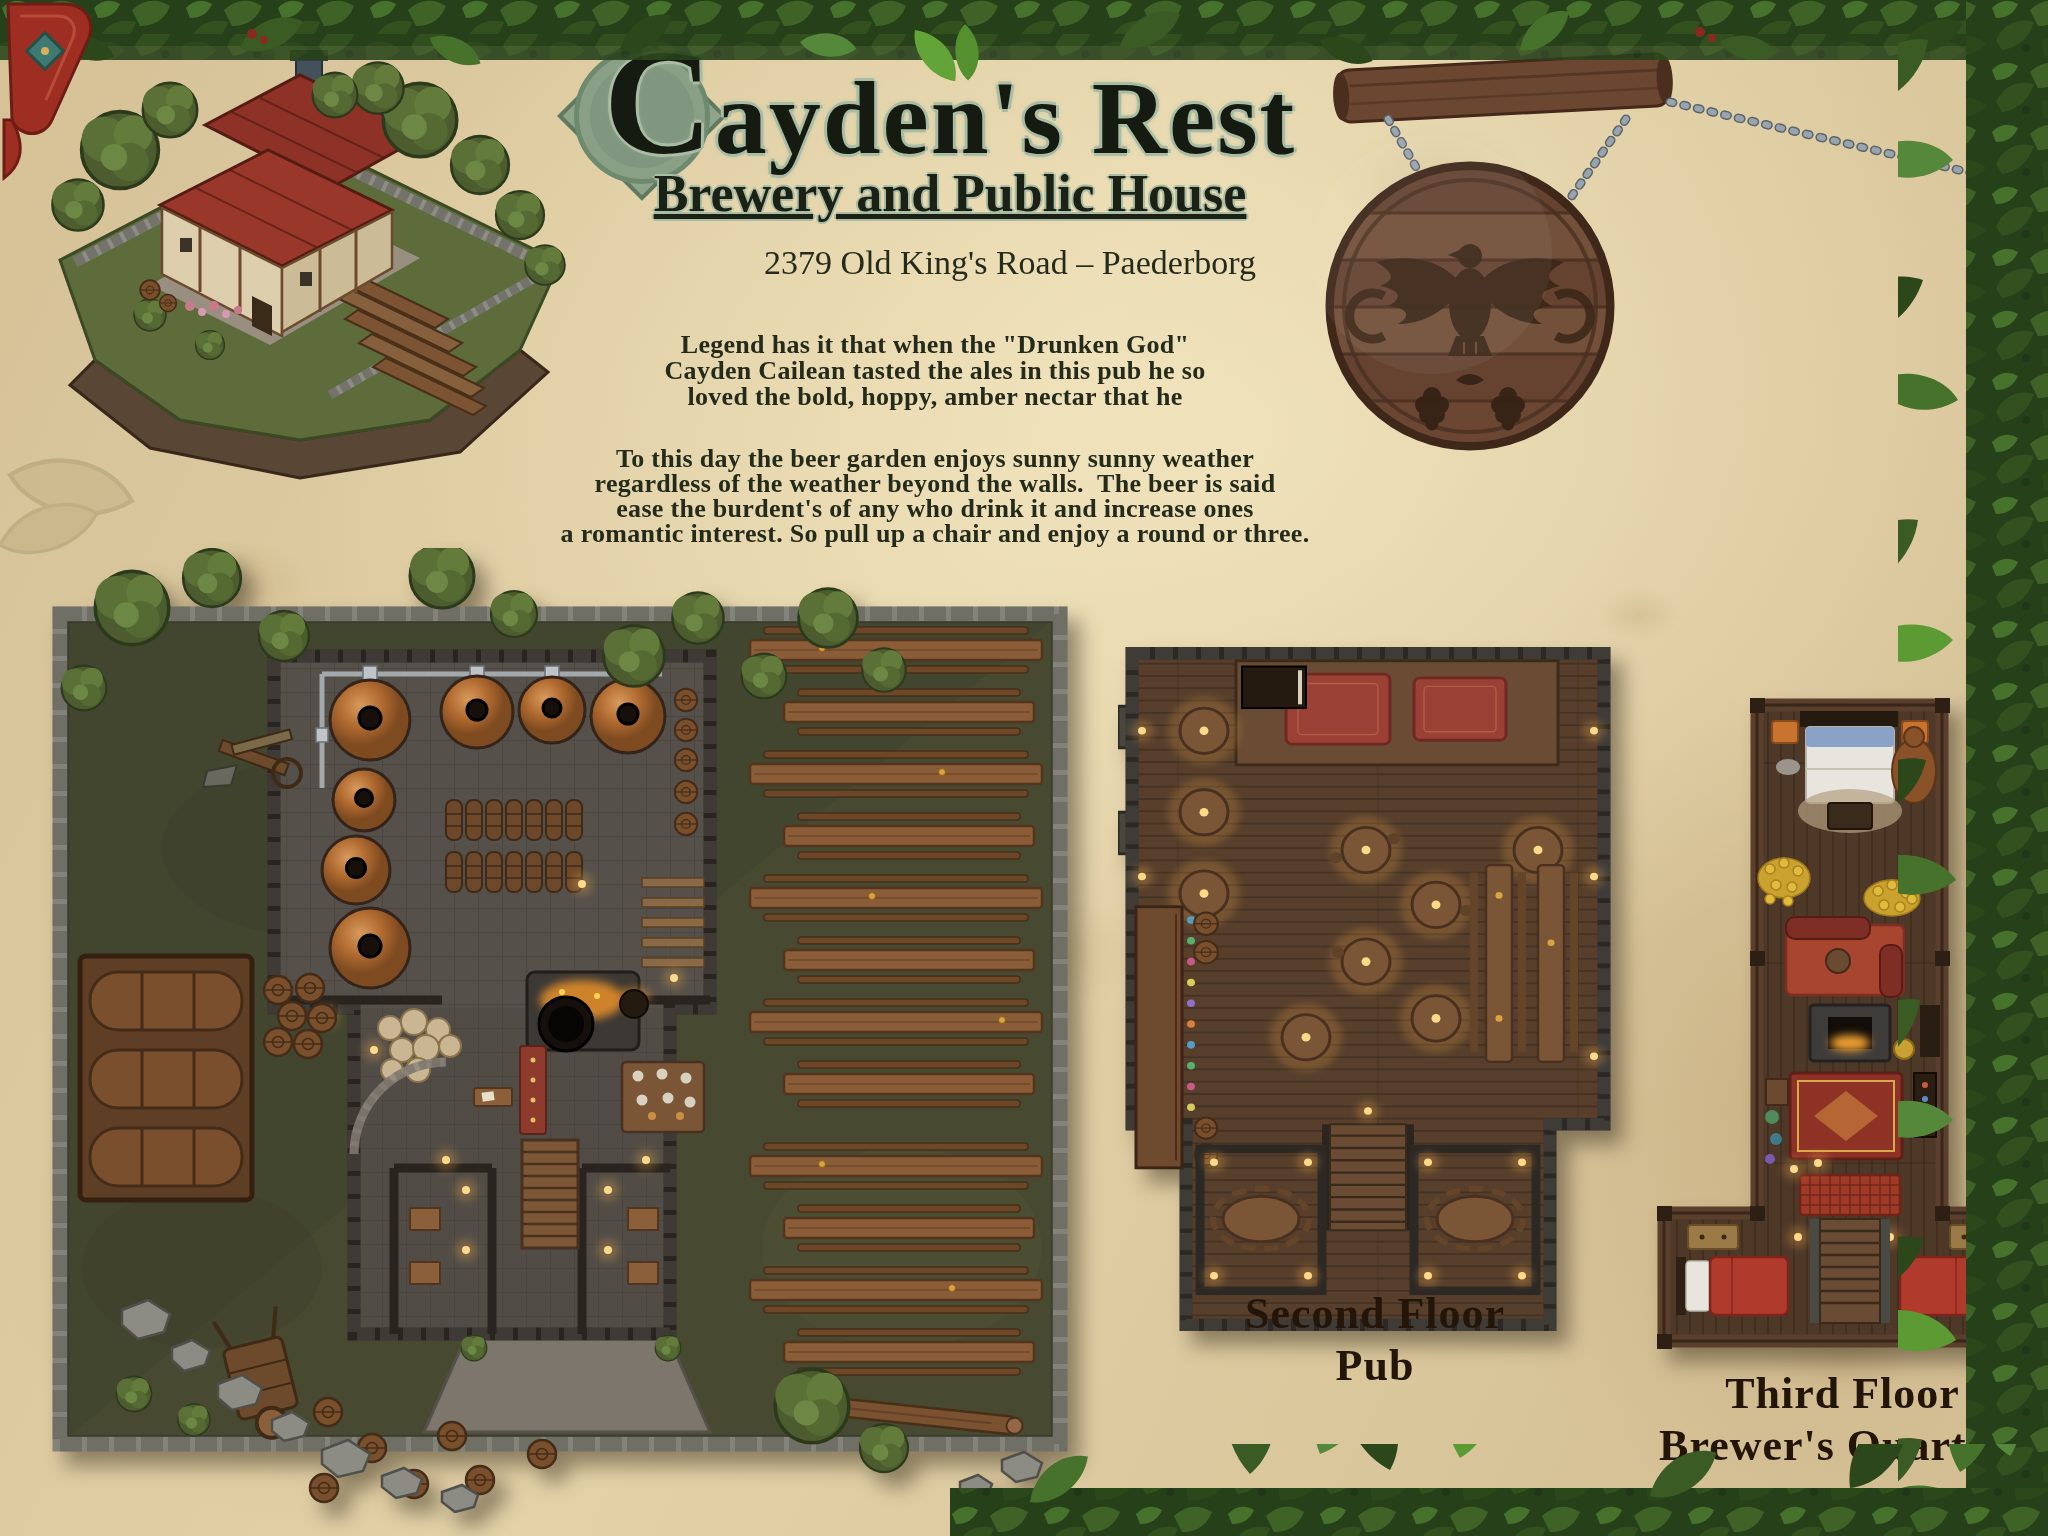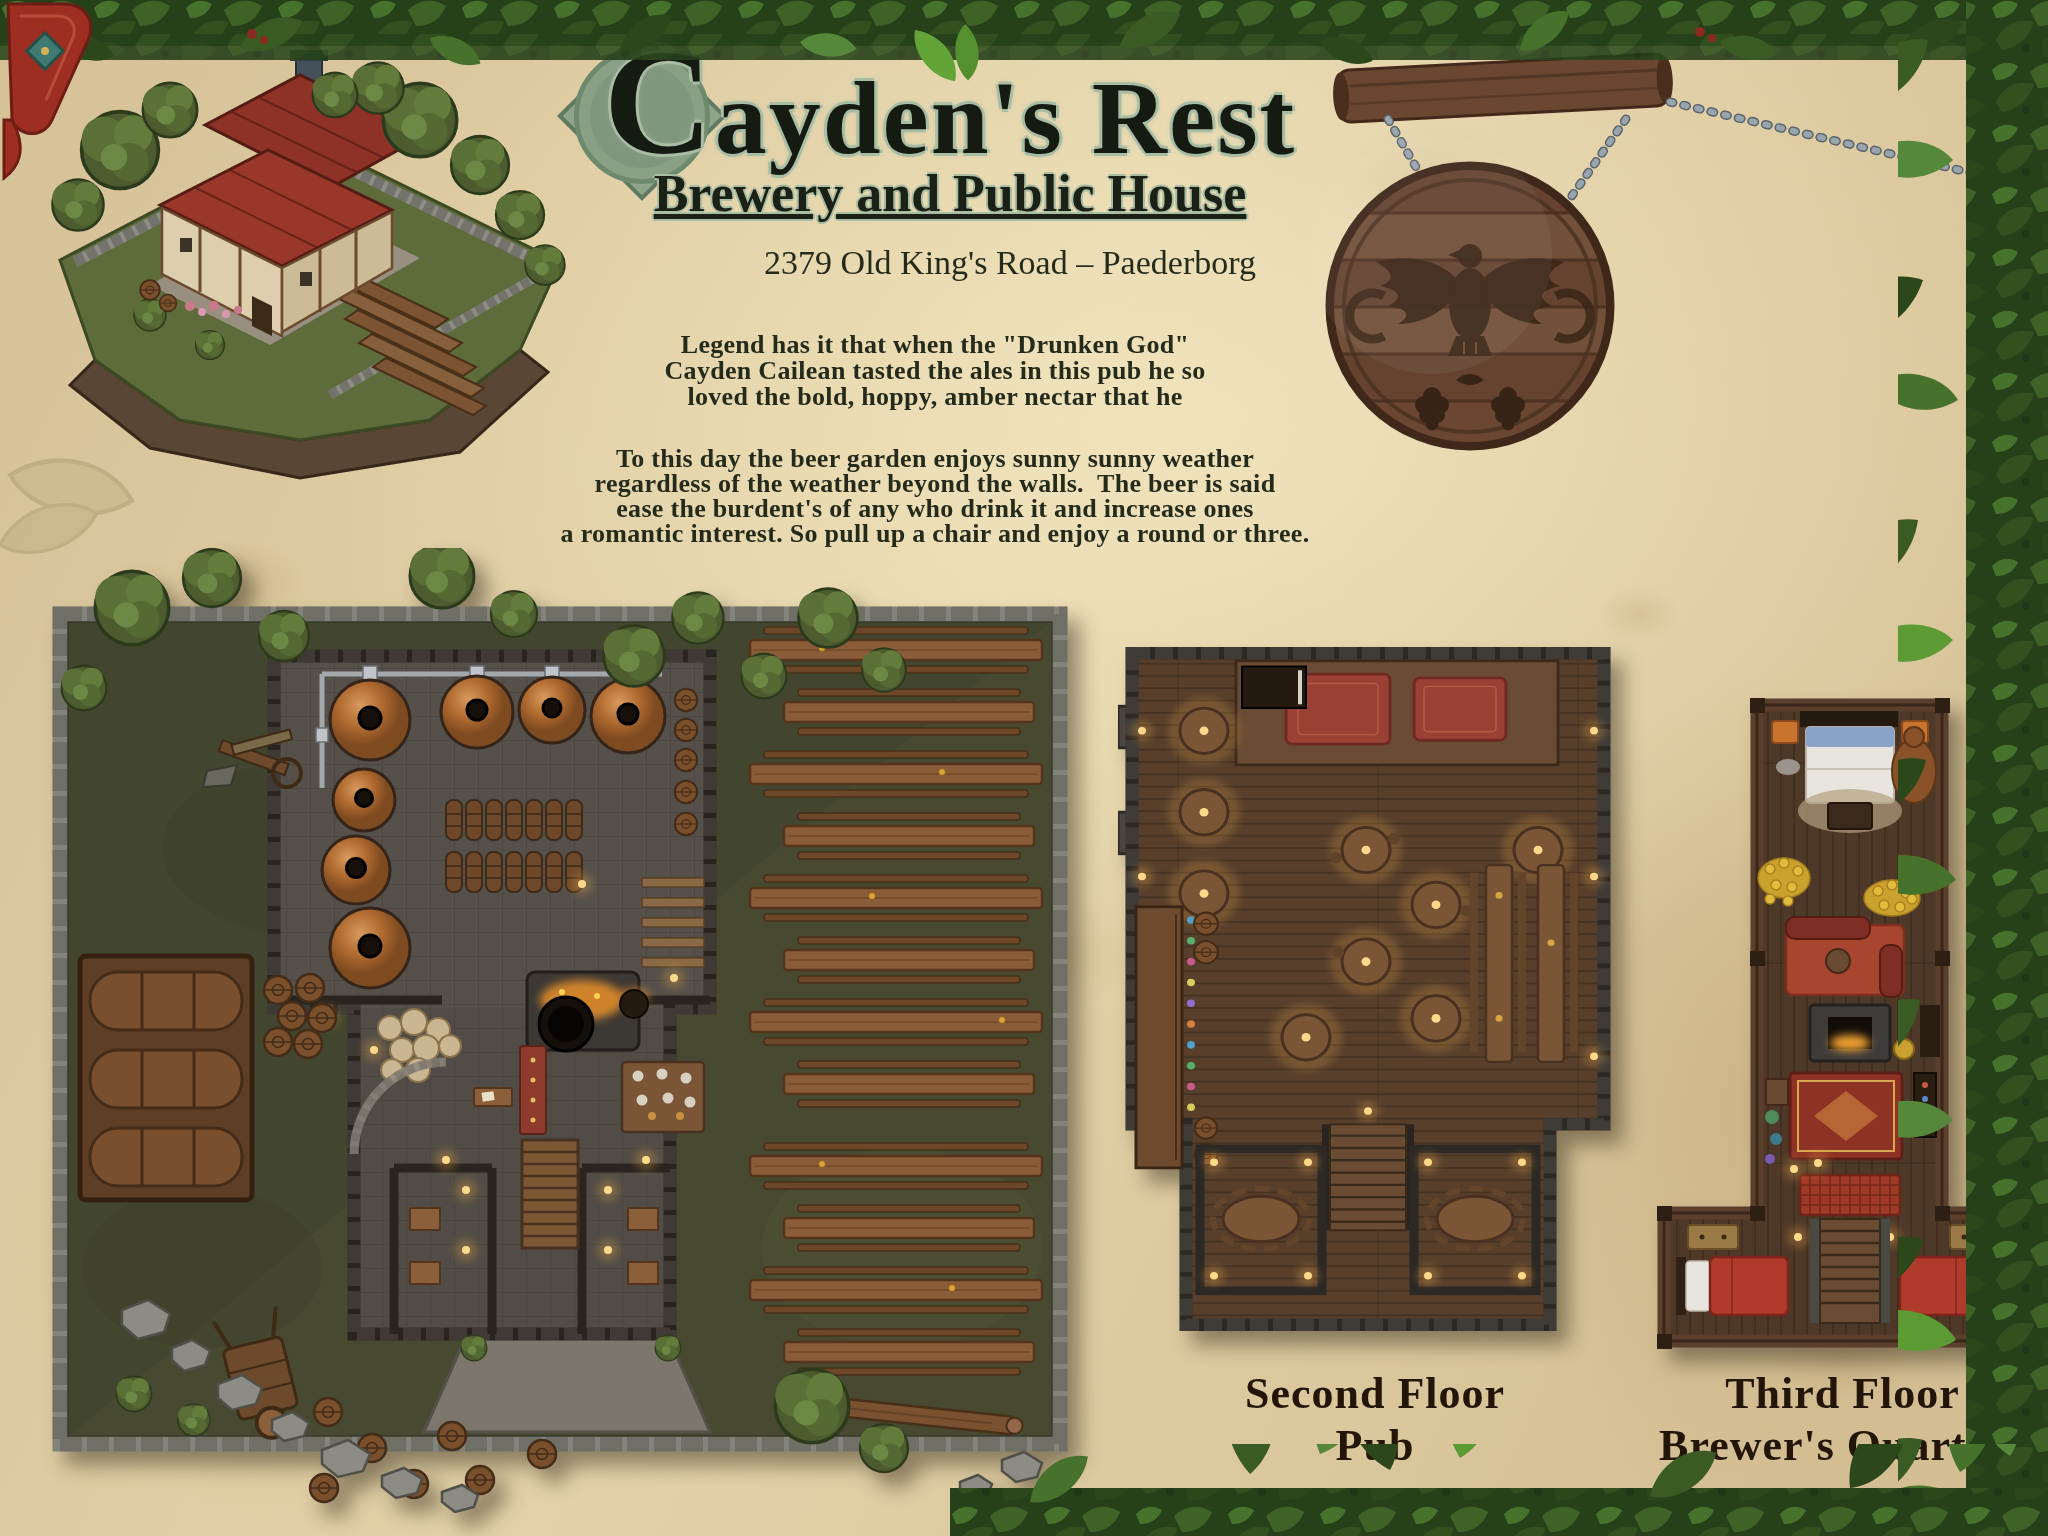--- a/index.html
+++ b/index.html
@@ -30,21 +30,21 @@
   .medallion .ci2{position:absolute;inset:22px;background:#7d947c;border-radius:50%;opacity:.8;}
   .subtitle{left:430px;top:164px;width:1040px;font-size:52px;font-weight:bold;color:#1b2115;z-index:3;
     text-shadow:-2px 0 0 #a9bca4,2px 0 0 #a9bca4,0 -2px 0 #a9bca4,0 2px 0 #a9bca4;text-decoration:underline;}
   .address{left:500px;top:244px;width:1020px;font-size:34px;font-weight:normal;z-index:3;}
   .para{z-index:3;font-size:26px;font-weight:bold;line-height:26px;letter-spacing:.3px;}
   .para div{white-space:pre-wrap;}
   .p1{left:460px;top:332px;width:950px;}
   .p2{left:420px;top:446px;width:1030px;line-height:25px;}
   .proprietor{left:1292px;top:604px;width:560px;font-size:34px;font-weight:bold;z-index:3;}
   .caption{font-size:44px;font-weight:bold;color:#241509;line-height:52px;z-index:3;letter-spacing:1px;}
-  .cap2{left:1155px;top:1368px;width:440px;}
+  .cap2{left:1155px;top:1288px;width:440px;}
   .cap3{left:1610px;top:1368px;width:465px;}
   svg{display:block;}
   .iso{left:0;top:0;z-index:1;}
   .sign{left:1218px;top:34px;z-index:2;}
   .map{z-index:1;filter:drop-shadow(12px 14px 10px rgba(40,30,15,.45));}
   .map-ground{left:22px;top:548px;}
   .map-pub{left:1118px;top:640px;}
   .map-third{left:1652px;top:693px;}
   .border{z-index:5;pointer-events:none;}
   .b-top{left:0;top:0;}

